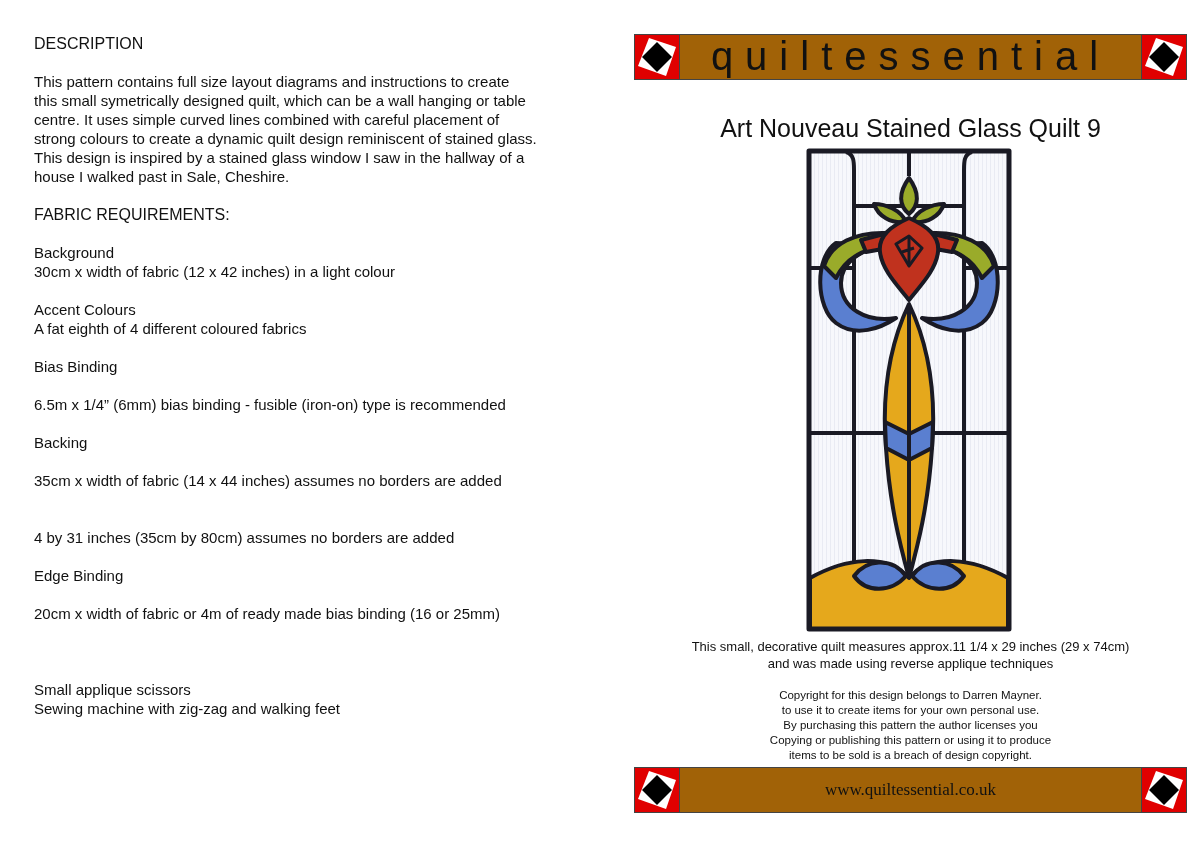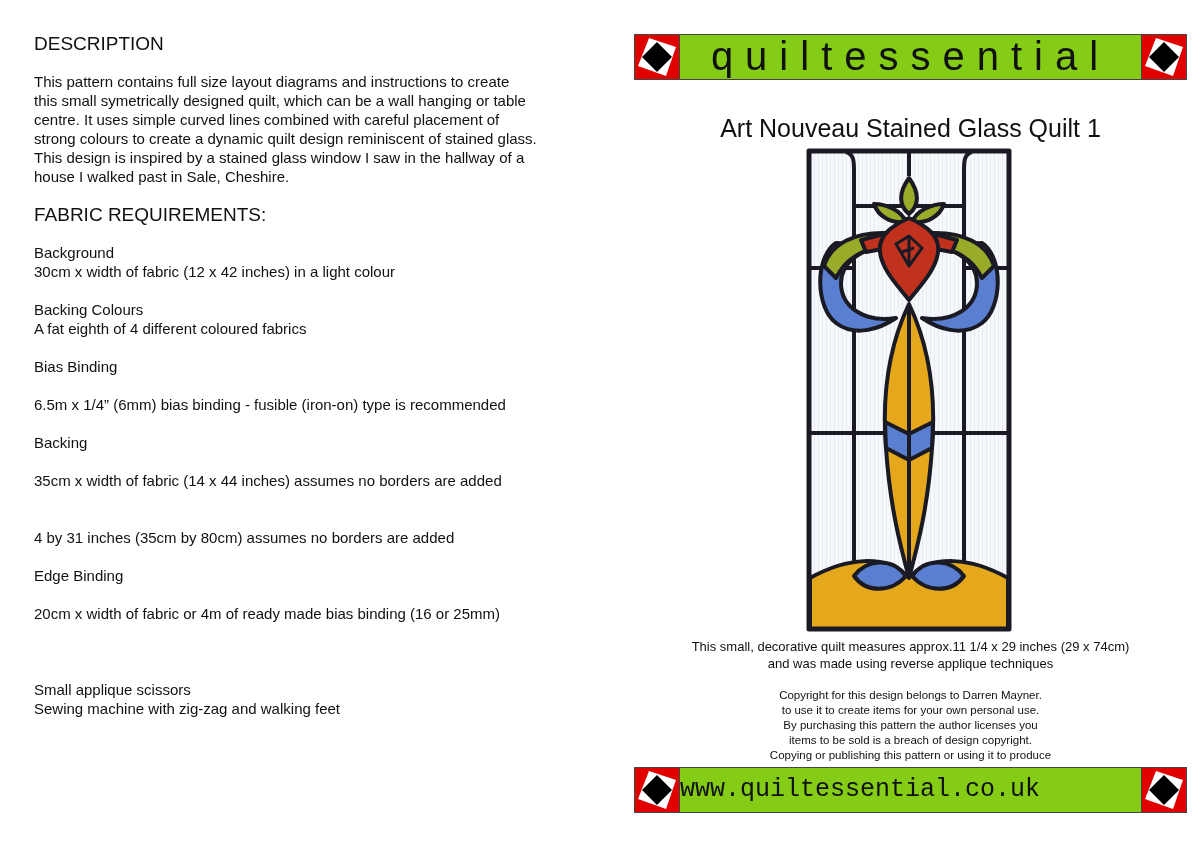--- a/index.html
+++ b/index.html
@@ -1,27 +1,27 @@
 <!DOCTYPE html>
 <html><head>
 <meta charset="utf-8">
 <style>
   html,body{margin:0;padding:0;background:#fff;}
   body{width:1200px;height:851px;position:relative;overflow:hidden;font-family:"Liberation Sans",sans-serif;color:#111;}
   .left{position:absolute;left:34px;top:34px;width:560px;font-size:15px;line-height:19px;}
   .left p{margin:0;}
-  .h{font-size:19px;}
+  .h{font-size:16px;}
   .gap1{height:19px;}
-  .banner{position:absolute;left:634px;width:553px;height:46px;border:1px solid #444;box-sizing:border-box;background:#84cc16;}
+  .banner{position:absolute;left:634px;width:553px;height:46px;border:1px solid #444;box-sizing:border-box;background:#a16207;}
   .banner .tile{position:absolute;top:0;width:44px;height:44px;background:#e00;overflow:hidden;}
   .banner .tile.l{left:0;border-right:1px solid #444;}
   .banner .tile.r{right:0;border-left:1px solid #444;}
   .banner .tile svg{display:block;}
   .brand{position:absolute;left:45px;right:45px;top:0;height:44px;text-align:center;font-size:40px;line-height:42px;letter-spacing:12px;font-family:"Liberation Sans",sans-serif;}
-  .url{position:absolute;left:45px;right:45px;top:0;height:44px;font-size:25px;line-height:44px;font-family:Liberation Mono, monospace;}
+  .url{position:absolute;left:45px;right:45px;top:0;height:44px;text-align:center;font-size:17px;line-height:44px;font-family:Liberation Serif, serif;}
   .title{position:absolute;left:634px;width:553px;top:114px;text-align:center;font-size:25px;}
   .quilt{position:absolute;left:806px;top:148px;}
   .caption{position:absolute;left:634px;width:553px;top:638px;text-align:center;font-size:13px;line-height:17px;}
   .copy{position:absolute;left:634px;width:553px;top:688px;text-align:center;font-size:11.5px;line-height:15px;}
 </style>
 </head>
 <body>
 
 <div class="left">
   <p class="h">DESCRIPTION</p>
@@ -31,21 +31,21 @@
   <p>centre.  It uses simple curved lines combined with careful placement of</p>
   <p>strong colours to create a dynamic quilt design reminiscent of stained glass.</p>
   <p>This design is inspired by a stained glass window I saw in the hallway of a</p>
   <p>house I walked past in Sale, Cheshire.</p>
   <div class="gap1"></div>
   <p class="h">FABRIC REQUIREMENTS:</p>
   <div class="gap1"></div>
   <p>Background</p>
   <p>30cm x width of fabric (12 x 42 inches) in a light colour</p>
   <div class="gap1"></div>
-  <p>Backing Colours</p>
+  <p>Accent Colours</p>
   <p>A fat eighth of 4 different coloured fabrics</p>
   <div class="gap1"></div>
   <p>Bias Binding</p>
   <div class="gap1"></div>
   <p>6.5m x 1/4” (6mm) bias binding - fusible (iron-on) type is recommended</p>
   <div class="gap1"></div>
   <p>Backing</p>
   <div class="gap1"></div>
   <p>35cm x width of fabric (14 x 44 inches) assumes no borders are added</p>
   <div class="gap1"></div>
@@ -73,21 +73,21 @@
   <div class="brand">quiltessential</div>
   <div class="tile r">
     <svg width="44" height="44" viewBox="0 0 44 44">
         <rect width="44" height="44" fill="#e00000"></rect>
         <polygon points="14,3 41,12 31,41 3,31" fill="#fff"></polygon>
         <polygon points="22,7 37,22 22,37 7,22" fill="#000"></polygon>
       </svg>
   </div>
 </div>
 
-<div class="title">Art Nouveau Stained Glass Quilt 1</div>
+<div class="title">Art Nouveau Stained Glass Quilt 9</div>
 
 <div class="quilt">
   <svg width="206" height="484" viewBox="0 0 206 484">
     <defs>
       <pattern id="stripes" width="4" height="10" patternUnits="userSpaceOnUse">
         <rect width="4" height="10" fill="#f7f8fc"></rect>
           <rect width="1" height="10" fill="#e9ebf3"></rect>
       </pattern>
     </defs>
     <g stroke="#1a1a24" stroke-width="4" stroke-linejoin="round">
@@ -135,22 +135,22 @@
 
 <div class="caption">
   <div>This small, decorative quilt measures approx.11 1/4 x 29 inches (29 x 74cm)</div>
   <div>and was made using reverse applique techniques</div>
 </div>
 
 <div class="copy">
   <div>Copyright for this design belongs to Darren Mayner.</div>
   <div>to use it to create items for your own personal use.</div>
   <div>By purchasing this pattern the author licenses you</div>
+  <div>Copying or publishing this pattern or using it to produce</div>
   <div>items to be sold is a breach of design copyright.</div>
-  <div>Copying or publishing this pattern or using it to produce</div>
 </div>
 
 <div class="banner" style="top:767px;">
   <div class="tile l">
     <svg width="44" height="44" viewBox="0 0 44 44">
         <rect width="44" height="44" fill="#e00000"></rect>
         <polygon points="14,3 41,12 31,41 3,31" fill="#fff"></polygon>
         <polygon points="22,7 37,22 22,37 7,22" fill="#000"></polygon>
       </svg>
   </div>

